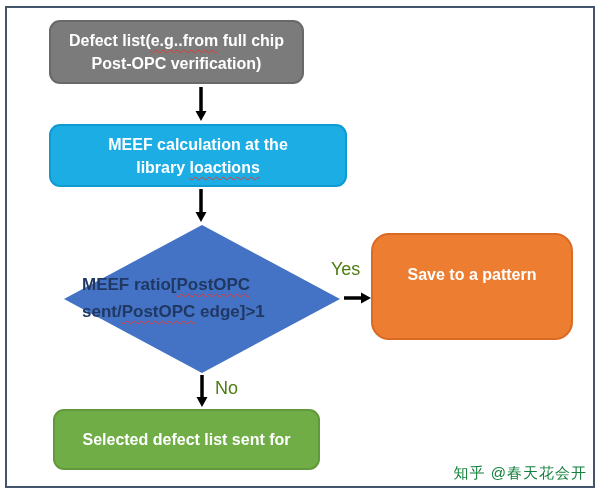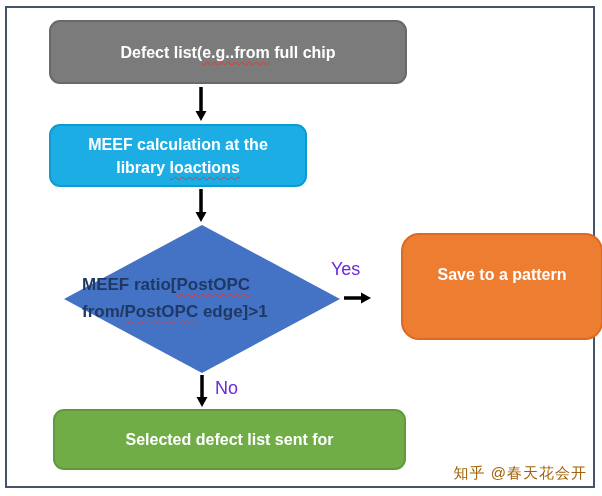--- a/index.html
+++ b/index.html
@@ -11,49 +11,49 @@
     position:absolute;left:5px;top:6px;width:590px;height:482px;
     border:2px solid #44546A;box-sizing:border-box;background:transparent;
   }
   .layer{position:absolute;left:0;top:0;width:602px;height:496px;}
   .node{
     position:absolute;display:flex;align-items:center;justify-content:center;
     text-align:center;color:#ffffff;font-weight:bold;box-sizing:border-box;
   }
   .node .txt{width:100%;}
   .node-defect{
-    left:49px;top:20px;width:358px;height:64px;background:#7B7B7B;
+    left:49px;top:20px;width:255px;height:64px;background:#7B7B7B;
     border:2px solid #696969;border-radius:11px;font-size:16px;line-height:23px;
   }
   .node-meef{
-    left:49px;top:124px;width:258px;height:63px;background:#1CADE4;
+    left:49px;top:124px;width:298px;height:63px;background:#1CADE4;
     border:2px solid #0E9BD2;border-radius:11px;font-size:16px;line-height:23px;
   }
   .node-save{
     left:371px;top:233px;width:202px;height:107px;background:#ED7D31;
-    border:2px solid #D96B25;border-radius:18px;font-size:16px;line-height:25px;margin-left:30px;
+    border:2px solid #D96B25;border-radius:18px;font-size:16px;line-height:25px;
   }
   .node-selected{
-    left:53px;top:409px;width:353px;height:61px;background:#70AD47;
+    left:53px;top:409px;width:267px;height:61px;background:#70AD47;
     border:2px solid #61993C;border-radius:11px;font-size:16px;line-height:23px;
   }
   .diamond-text{
     position:absolute;left:82px;top:271px;width:240px;text-align:left;
     color:#1F3864;font-weight:bold;font-size:17px;line-height:27px;
   }
-  .edge-label{position:absolute;font-size:18px;color:#6d28d9;}
+  .edge-label{position:absolute;font-size:18px;color:#4d7c0f;}
   .label-yes{left:331px;top:259px;}
   .label-no{left:215px;top:378px;}
   .wavy{
     text-decoration:underline;text-decoration-style:wavy;
     text-decoration-color:#E0392F;text-decoration-thickness:1px;
     text-underline-offset:3px;text-decoration-skip-ink:none;
   }
   .watermark{
-    position:absolute;right:15px;bottom:13px;font-size:15px;color:#a16207;
+    position:absolute;right:15px;bottom:13px;font-size:15px;color:#15803d;
     letter-spacing:1px;
   }
 </style>
 </head>
 <body>
 
 <div class="stage">
 
   <div class="frame"></div>
 
@@ -78,33 +78,34 @@
 
     <g>
       <line x1="202" y1="375" x2="202" y2="398" stroke="#000000" stroke-width="3.5"></line>
       <polygon points="196.5,397 207.5,397 202,407" fill="#000000"></polygon>
     </g>
   </svg>
 
   <div class="node node-defect">
     <div class="txt">
       <span>Defect list(</span><span class="wavy">e.g..from</span><span> full chip</span><br>
+      <span>Post-OPC verification)</span>
     </div>
   </div>
 
   <div class="node node-meef">
     <div class="txt">
       <span>MEEF calculation at the</span><br>
       <span>library </span><span class="wavy">loactions</span>
     </div>
   </div>
 
   <div class="diamond-text">
     <span>MEEF ratio[</span><span class="wavy">PostOPC</span><br>
-    <span>from/</span><span class="wavy">PostOPC</span><span> edge]&gt;1</span>
+    <span>sent/</span><span class="wavy">PostOPC</span><span> edge]&gt;1</span>
   </div>
 
   <div class="edge-label label-yes">Yes</div>
   <div class="edge-label label-no">No</div>
 
   <div class="node node-save">
     <div class="txt">
       <span>Save to a pattern</span><br>
       <br>
     </div>

